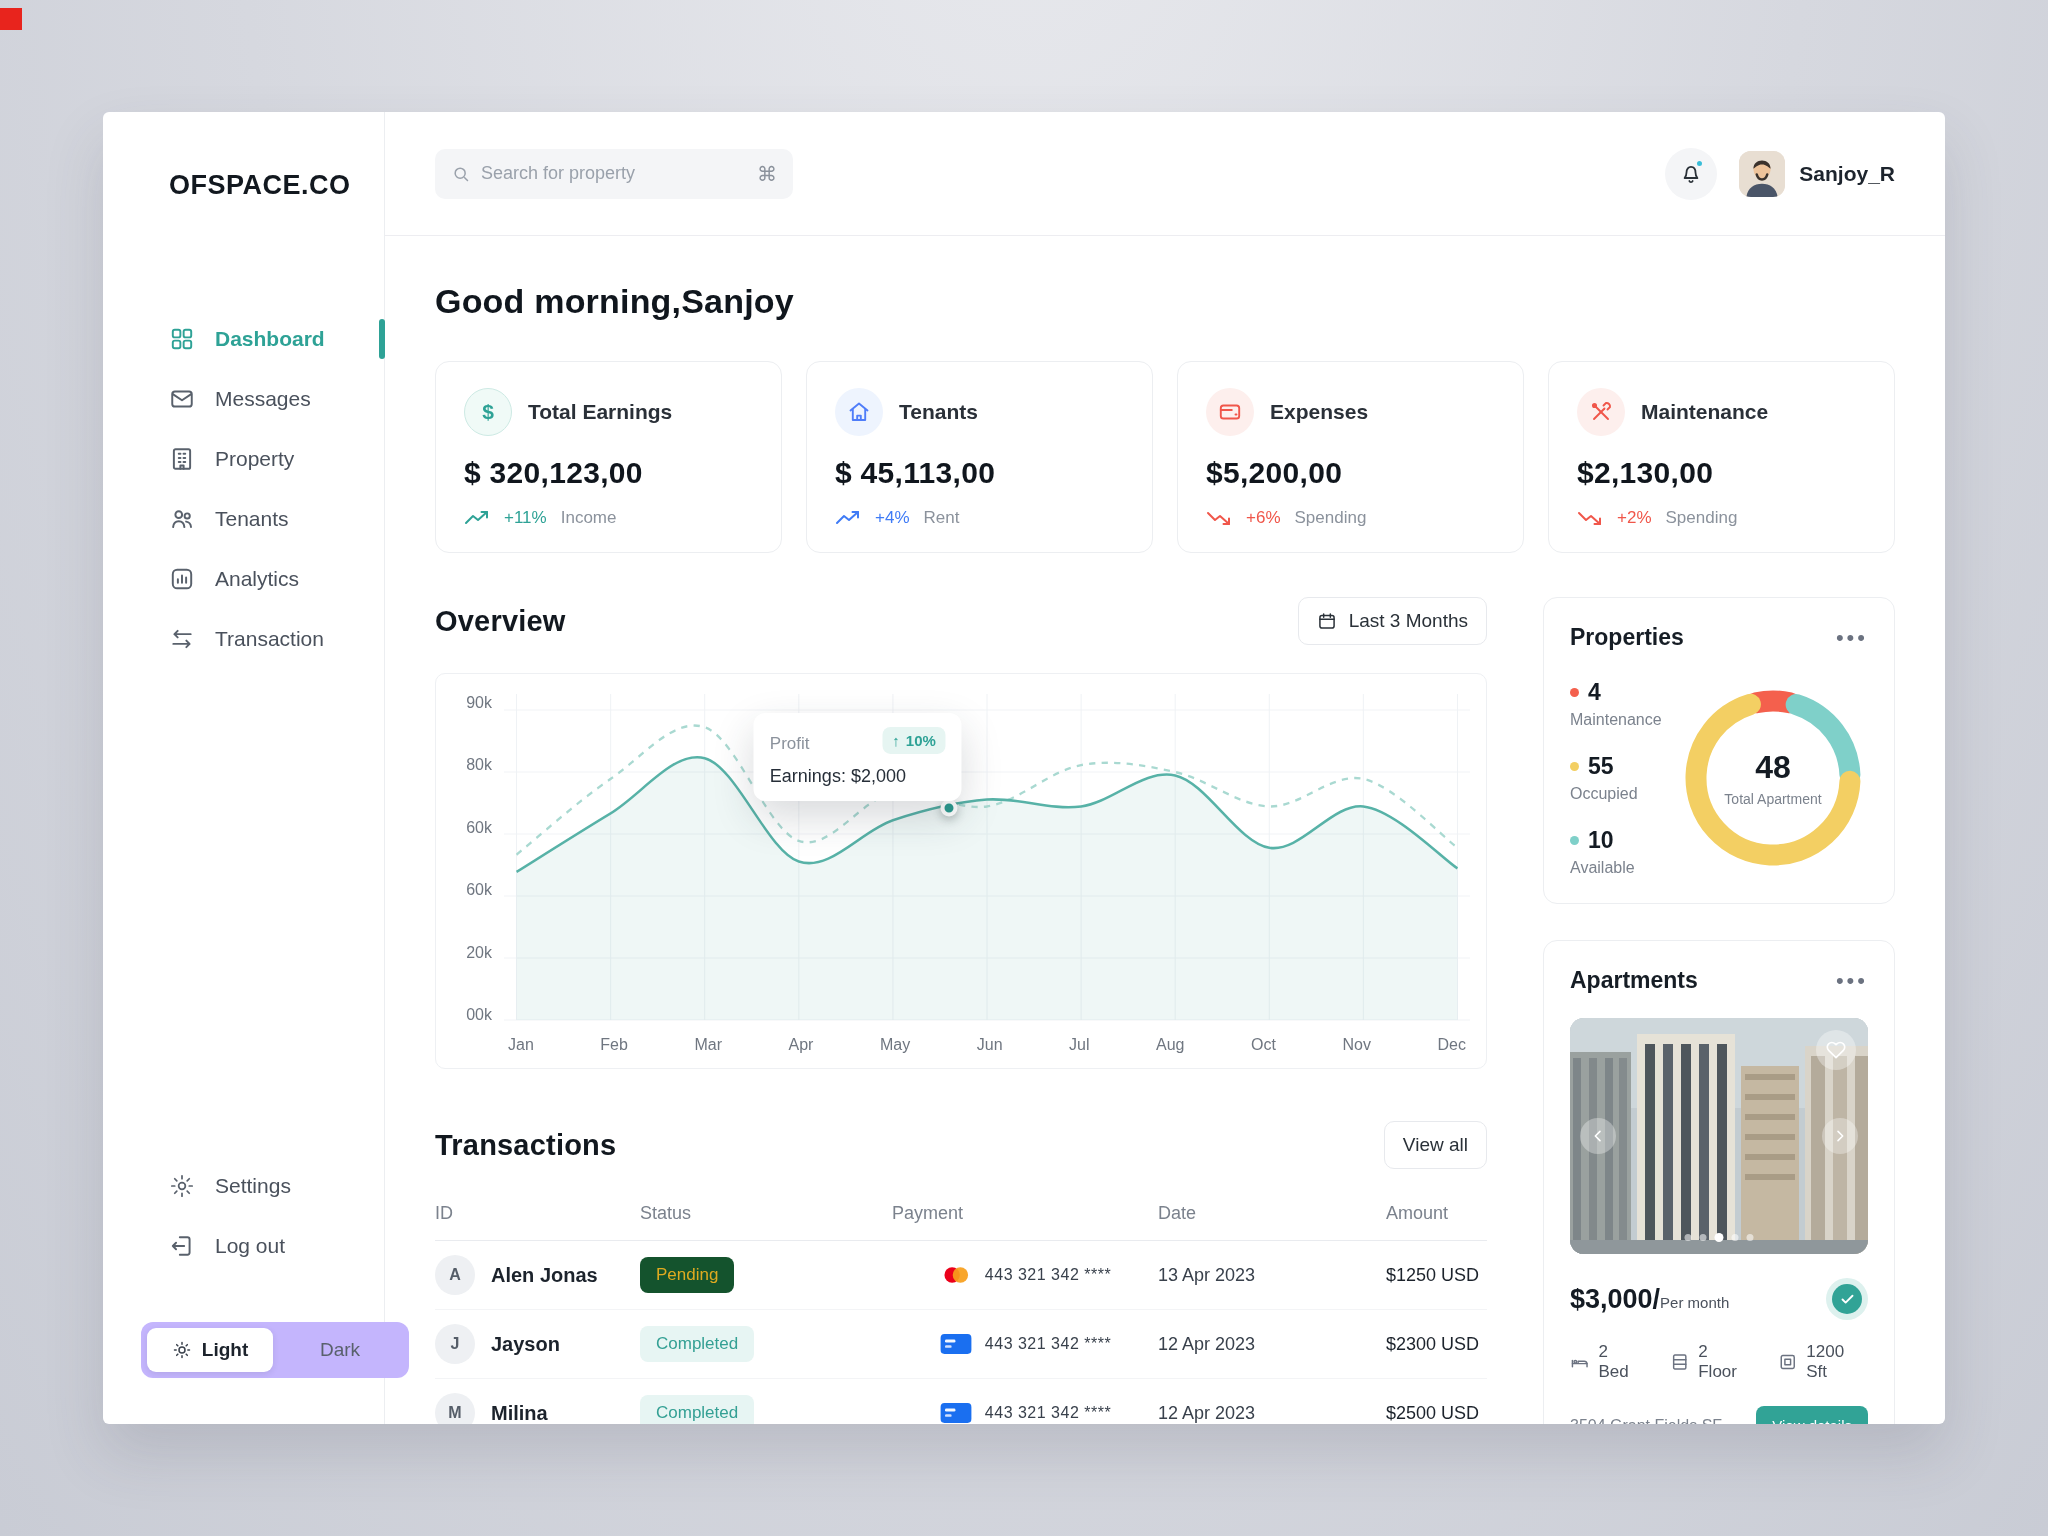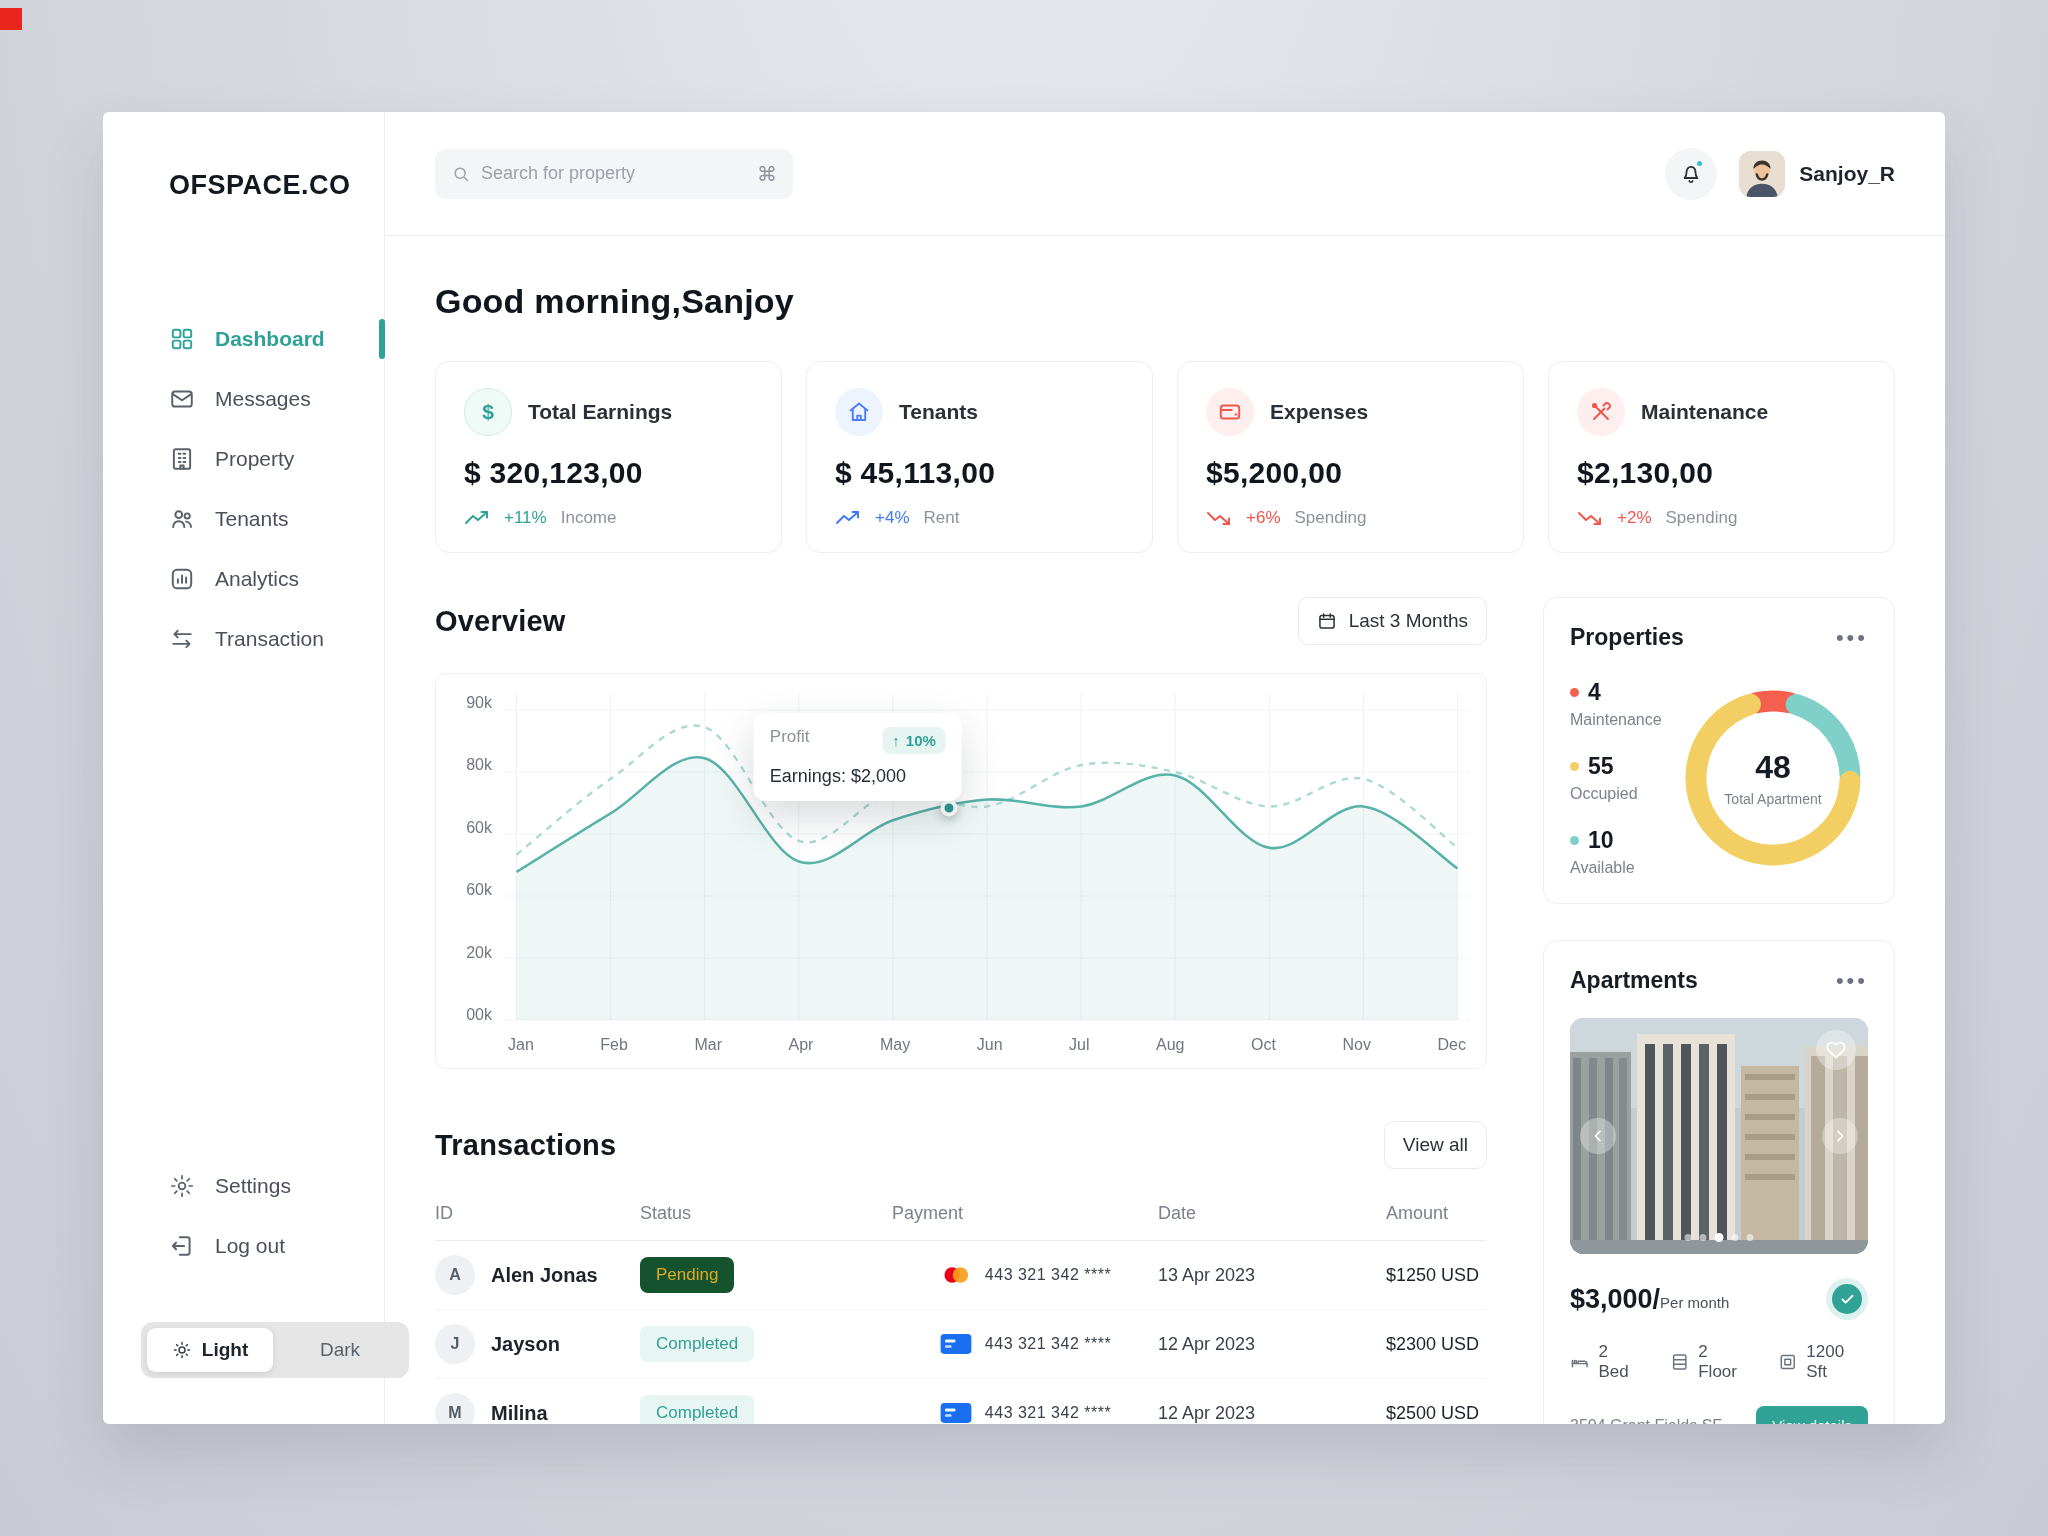--- a/index.html
+++ b/index.html
@@ -19,21 +19,21 @@
   .sidebar { width:282px; flex-shrink:0; border-right:1px solid #eceef1; display:flex; flex-direction:column; padding:58px 0 46px; }
   .logo { padding-left:66px; font-size:27px; font-weight:700; letter-spacing:.5px; color:#12181f; margin-bottom:108px; }
   .nav-item { position:relative; display:flex; align-items:center; gap:20px; height:60px; padding-left:66px;
     font-size:21px; color:#4a515c; cursor:pointer; }
   .nav-item .icon { width:26px; height:26px; color:#59616c; }
   .nav-item.active { color:#2ea296; font-weight:600; }
   .nav-item.active .icon { color:#2ea296; }
   .nav-item.active::after { content:""; position:absolute; right:-1px; top:50%; transform:translateY(-50%);
     width:6px; height:40px; border-radius:4px; background:#2ea296; }
   .sidebar-spacer { flex:1; }
-  .theme-toggle { margin:46px 0 0 38px; width:268px; height:56px; background:#e5e5e5; border-radius:12px;
+  .theme-toggle { margin:46px 0 0 38px; width:268px; height:56px; background:#c4b5fd; border-radius:12px;
     display:flex; padding:6px; gap:4px; }
   .toggle-seg { flex:1; display:flex; align-items:center; justify-content:center; gap:10px; border-radius:9px;
     font-size:19px; color:#59616c; cursor:pointer; }
   .toggle-seg.active { background:#fff; color:#1c232c; font-weight:600; box-shadow:0 2px 6px rgba(30,35,45,.10); }
   .toggle-seg .icon { width:20px; height:20px; color:#3a414c; }
 
   
   .content { flex:1; display:flex; flex-direction:column; min-width:0; }
   .topbar { height:124px; flex-shrink:0; border-bottom:1px solid #ededf1; display:flex; align-items:center; padding:0 50px; }
   .search-box { width:358px; height:50px; background:#f4f5f7; border-radius:10px; display:flex; align-items:center;
@@ -86,21 +86,21 @@
   .chart-grid { display:grid; grid-template-columns:56px 1fr; }
   .y-axis { display:flex; flex-direction:column; justify-content:space-between; height:330px; align-items:flex-end;
     padding-right:12px; font-size:16px; color:#6f7680; }
   .plot { position:relative; height:330px; }
   .plot svg { position:absolute; inset:0; width:100%; height:100%; }
   .x-axis { grid-column:2; display:flex; justify-content:space-between; padding:12px 4px 10px; font-size:16px; color:#6f7680; }
   .chart-marker { position:absolute; width:17px; height:17px; border-radius:50%; background:#2b9a8f; border:4px solid #fff;
     box-shadow:0 3px 10px rgba(20,40,40,.3); transform:translate(-50%,-50%); }
   .chart-tooltip { position:absolute; width:208px; background:#fff; border-radius:12px; padding:14px 16px;
     box-shadow:0 16px 40px rgba(40,50,60,.18); transform:translate(-94%,-108%); }
-  .tip-row1 { display:flex; align-items:flex-start; justify-content:space-between; font-size:17px; color:#8b929c; }
+  .tip-row1 { display:flex; align-items:flex-end; justify-content:space-between; font-size:17px; color:#8b929c; }
   .tip-badge { display:flex; align-items:center; gap:6px; background:#e6f5f2; color:#2ea296; border-radius:8px;
     padding:5px 10px; font-size:15px; font-weight:600; }
   .tip-row2 { margin-top:12px; font-size:18px; color:#262e38; }
 
   
   .transactions-block { margin-top:52px; }
   .tx-grid { display:grid; grid-template-columns:205px 252px 266px 228px 1fr; align-items:center; }
   .table-head { margin-top:34px; padding-bottom:16px; border-bottom:1px solid #e9ebef; font-size:18px; color:#7b828d; }
   .t-row { padding:14px 0; border-bottom:1px solid #f3f4f6; cursor:pointer; }
   .t-row:last-child { border-bottom:none; }

